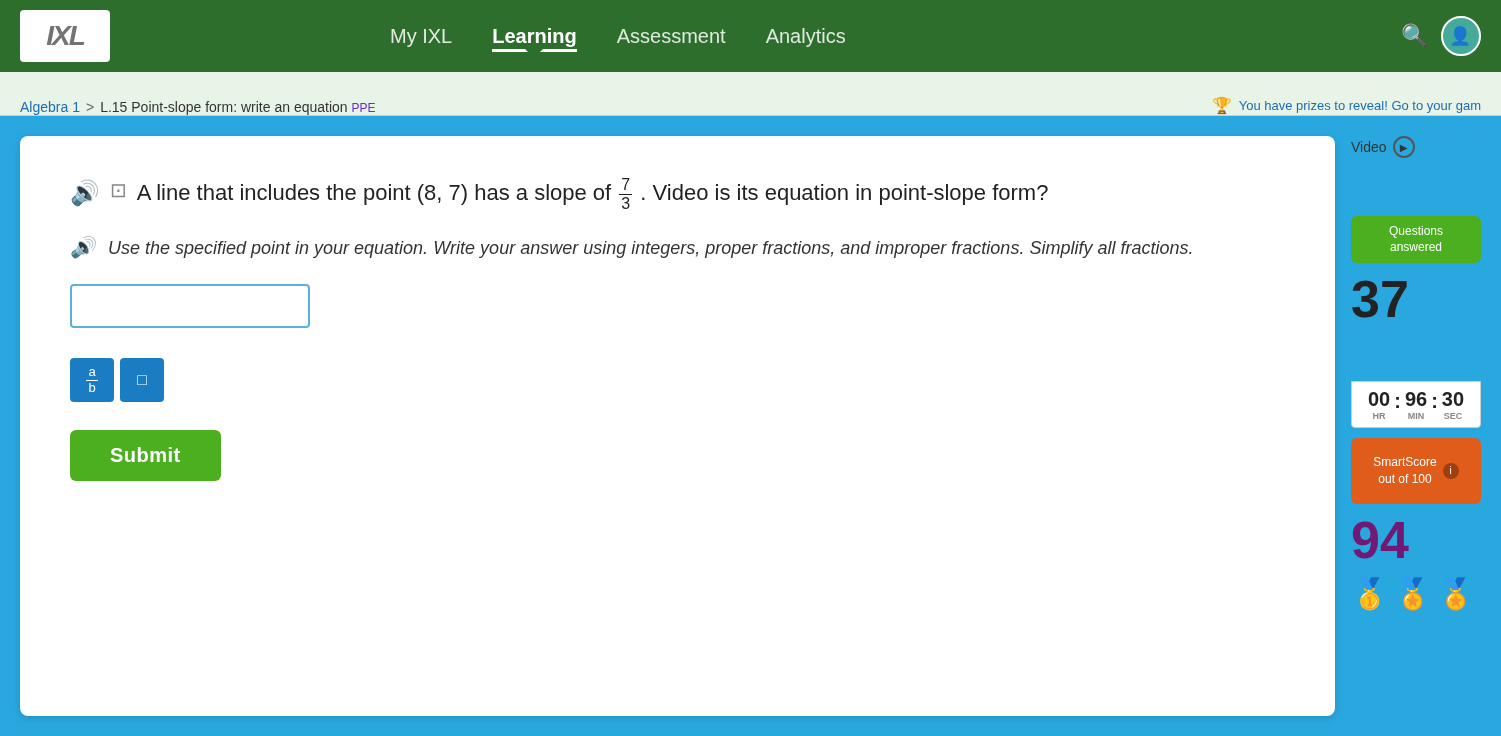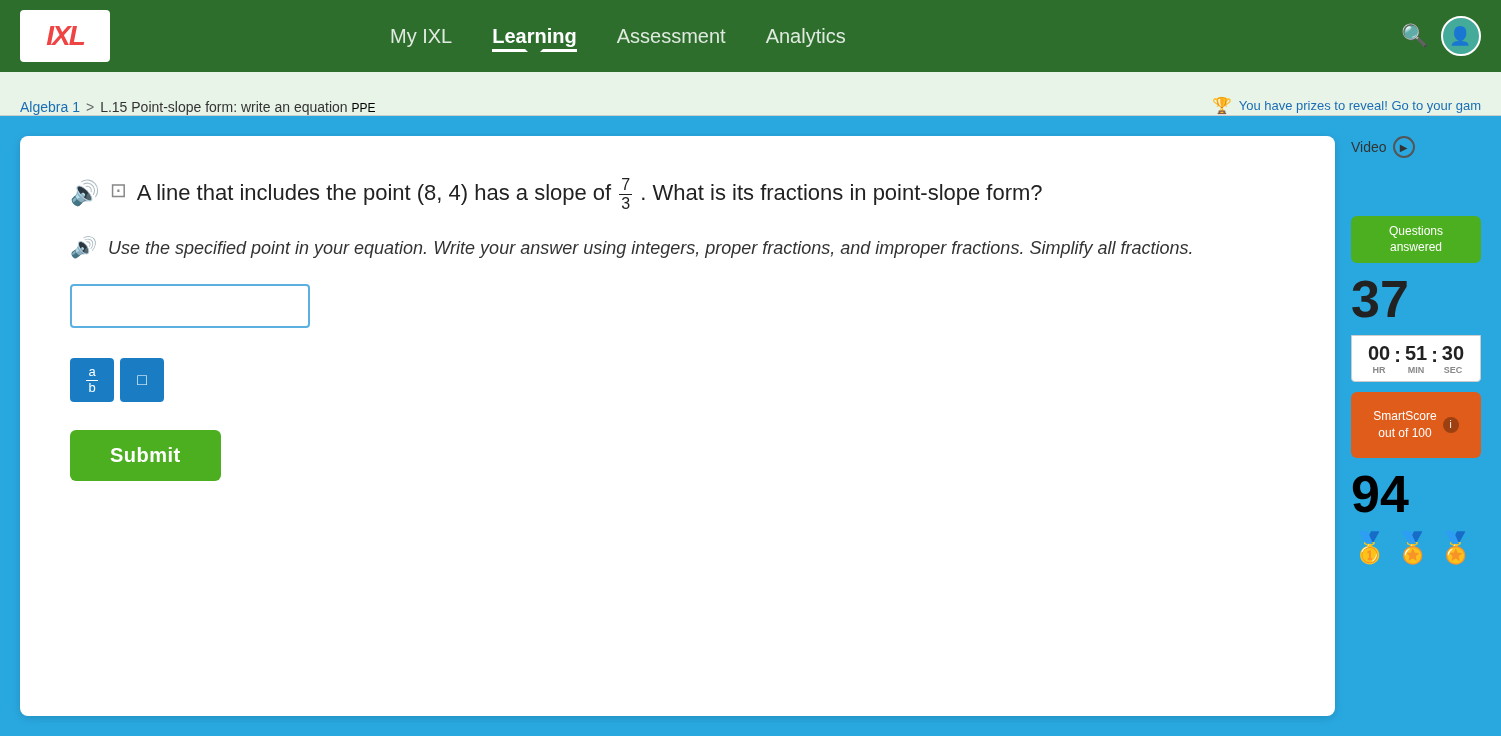--- a/index.html
+++ b/index.html
@@ -17,21 +17,21 @@
     .logo-area {
       background: white;
       width: 90px;
       height: 52px;
       display: flex;
       align-items: center;
       justify-content: center;
       border-radius: 4px;
       font-size: 28px;
       font-weight: 900;
-      color: #ef4444;
+      color: #737373;
       font-style: italic;
       letter-spacing: -2px;
     }
     .nav-links {
       display: flex;
       gap: 40px;
       margin-left: 280px;
       align-items: center;
     }
     .nav-link {
@@ -275,20 +275,21 @@
       border: 1px solid #ccc;
       width: 100%;
       padding: 6px 4px;
       display: flex;
       justify-content: center;
       gap: 4px;
       font-size: 22px;
       font-weight: bold;
       color: #222;
       border-radius: 0 0 4px 4px;
+      margin-top: 46px;
     }
     .time-unit {
       display: flex;
       flex-direction: column;
       align-items: center;
     }
     .time-val { font-size: 20px; font-weight: bold; }
     .time-label { font-size: 9px; color: #888; text-transform: uppercase; }
     .time-sep { font-size: 20px; font-weight: bold; padding-top: 2px; }
 
@@ -314,21 +315,21 @@
       display: flex;
       align-items: center;
       justify-content: center;
       font-size: 10px;
       cursor: pointer;
     }
 
     .score-94 {
       font-size: 52px;
       font-weight: bold;
-      color: #000000;
+      color: #701a75;
       text-align: center;
       line-height: 1;
     }
 
     .ribbons {
       display: flex;
       justify-content: center;
       gap: 6px;
       font-size: 30px;
     }
@@ -364,42 +365,42 @@
     <button class="search-icon-btn">🔍</button>
     <div class="avatar-btn">👤</div>
   </div>
 </div>
 
 <div class="breadcrumb-bar">
   <a>Algebra 1</a>
   <span class="sep">&gt;</span>
   <span>L.15 Point-slope form: write an equation</span>
   &nbsp;
-  <span style="color:#000000; font-size:12px;">PPE</span>
+  <span style="color:#6d28d9; font-size:12px;">PPE</span>
   <div class="prize-notice">
     <span class="prize-icon">🏆</span>
     <span>You have prizes to reveal! Go to your gam</span>
   </div>
 </div>
 
 <div class="main-area">
 
   <div class="question-panel">
 
     
     <div class="question-header">
       <span class="sound-icon">🔊</span>
       <span style="color:#888; font-size:20px; cursor:pointer;">⊡</span>
       <span class="question-text">
-        <span>A line that includes the point (8, 4) has a slope of</span>
+        <span>A line that includes the point (8, 7) has a slope of</span>
         <span class="fraction">
           <span class="num">7</span>
           <span class="den">3</span>
         </span>
-        <span>. What is its fractions in point-slope form?</span>
+        <span>. Video is its equation in point-slope form?</span>
       </span>
     </div>
 
     
     <p class="hint-text">
       <span class="hint-sound">🔊</span>
       <span>Use the specified point in your equation. Write your answer using integers, proper fractions, and improper fractions. Simplify all fractions.</span>
     </p>
 
     
@@ -438,21 +439,21 @@
     <div class="count-37">37</div>
 
     <div style="width:100%;">
       <div class="time-display">
         <div class="time-unit">
           <span class="time-val">00</span>
           <span class="time-label">HR</span>
         </div>
         <span class="time-sep">:</span>
         <div class="time-unit">
-          <span class="time-val">51</span>
+          <span class="time-val">96</span>
           <span class="time-label">MIN</span>
         </div>
         <span class="time-sep">:</span>
         <div class="time-unit">
           <span class="time-val">30</span>
           <span class="time-label">SEC</span>
         </div>
       </div>
     </div>
 

